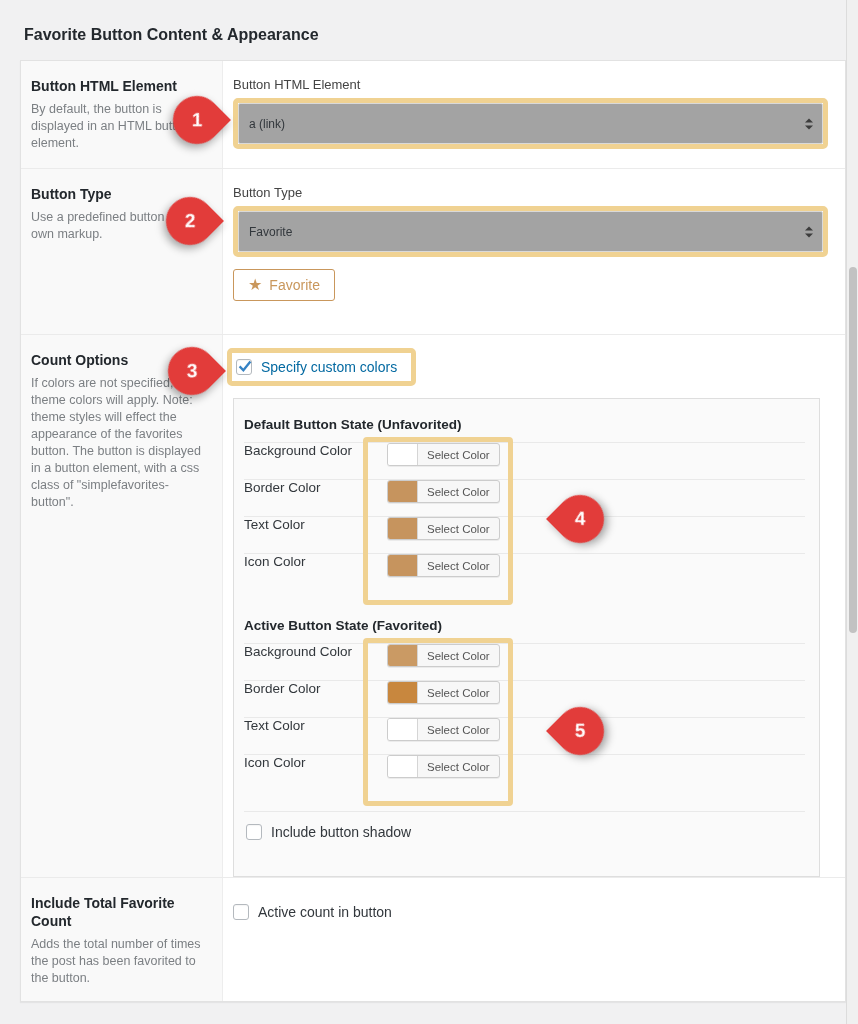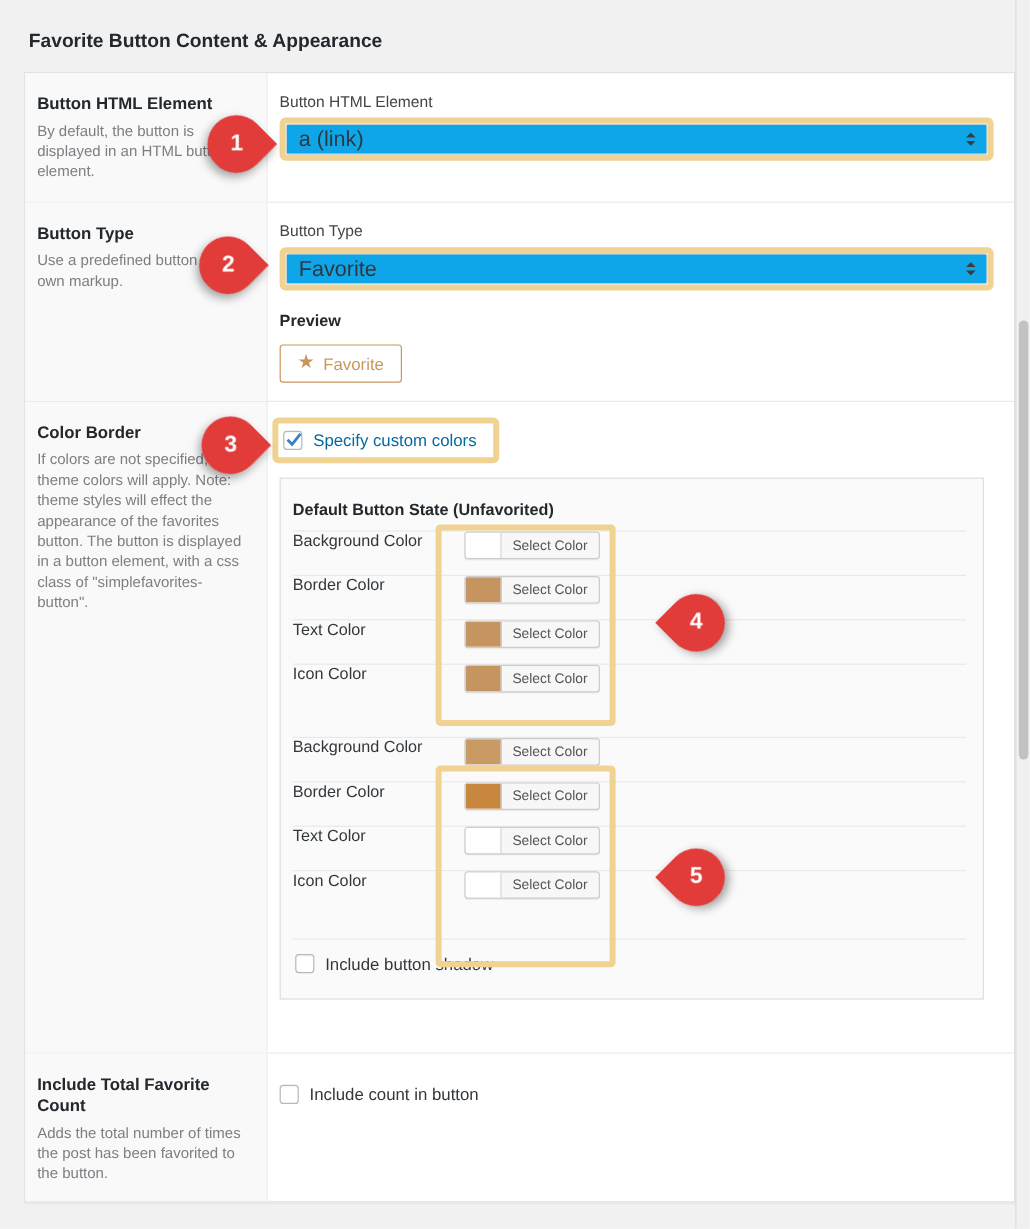--- a/index.html
+++ b/index.html
@@ -28,23 +28,23 @@
   }
   .th h3 { font-size:14px; color:#23282d; line-height:18px; }
   .th p { margin-top:6px; font-size:12.5px; line-height:17px; color:#7b7f83; }
   .td { flex:1; padding:0 10px 0 10px; }
   .field-label { font-size:13px; color:#444; margin-top:16px; }
   .hl-frame {
     border:5px solid #f0d292; border-radius:5px;
     margin-top:6px; margin-right:7px;
   }
   .select-box {
-    height:26px; background:#0ea5e9; border:1px solid #d9d9d9; border-radius:2px;
+    height:41px; background:#a3a3a3; border:1px solid #d9d9d9; border-radius:2px;
     display:flex; align-items:center; padding:0 26px 0 10px;
-    font-size:18px; color:#32373c; position:relative; cursor:pointer;
+    font-size:12px; color:#32373c; position:relative; cursor:pointer;
   }
   .spin { position:absolute; right:9px; top:50%; transform:translateY(-50%); width:8px; }
   .spin i { display:block; width:0; height:0; border-left:4px solid transparent; border-right:4px solid transparent; }
   .spin i.up { border-bottom:4px solid #3c3c3c; margin-bottom:3px; }
   .spin i.dn { border-top:4px solid #3c3c3c; }
   .preview-label { font-size:13.5px; font-weight:bold; color:#23282d; margin-top:18px; }
   .preview-btn {
     display:inline-flex; align-items:center; gap:7px; margin-top:12px;
     padding:7px 14px; background:#fff; border:1px solid #c9975c; border-radius:3px;
     color:#c9975c; font-size:14px; cursor:pointer;
@@ -60,21 +60,21 @@
   .cb.checked svg { display:block; }
   .cb-frame {
     display:inline-flex; align-items:center; gap:9px;
     border:5px solid #f0d292; border-radius:5px;
     padding:6px 14px 6px 4px; margin-top:13px; margin-left:-6px;
     font-size:14px; color:#0369a1; cursor:pointer;
   }
   .panel {
     margin-top:12px; margin-bottom:12px; width:587px;
     background:#fafafa; border:1px solid #dedede;
-    padding:14px 14px 0 10px;
+    padding:14px 14px 16px 10px;
   }
   .state-block { position:relative; }
   .state-block h4 { font-size:13.5px; color:#23282d; padding:4px 0 10px; }
   .color-row { display:flex; align-items:flex-start; height:37px; border-top:1px solid #e9e9e9; }
   .color-row .clabel { width:143px; min-width:143px; font-size:13.5px; color:#32373c; }
   .sc-btn {
     display:inline-flex; align-items:stretch; height:23px; background:#f7f7f7;
     border:1px solid #ccc; border-radius:3px; overflow:hidden; cursor:pointer;
     box-shadow:0 1px 0 rgba(0,0,0,.06);
   }
@@ -140,31 +140,30 @@
       <div class="field-label">Button Type</div>
       <div class="hl-frame">
         <div class="select-box">
           <span>Favorite</span>
           <span class="spin">
               <i class="up"></i>
               <i class="dn"></i>
             </span>
         </div>
       </div>
-      <div class="preview-label">Preview</div>
       <button class="preview-btn">
         <span class="star">★</span>
         <span>Favorite</span>
       </button>
     </div>
   </section>
 
   <section class="srow" style="height:543px">
     <div class="th">
-      <h3>Color Border</h3>
+      <h3>Count Options</h3>
       <p>If colors are not specified, theme colors will apply. Note: theme styles will effect the appearance of the favorites button. The button is displayed in a button element, with a css class of "simplefavorites-button".</p>
     </div>
     <div class="td">
       <label class="cb-frame">
         <span class="cb checked">
           <svg viewBox="0 0 20 20">
               <path d="M4 10.5l4.2 4.2L16 5" stroke="#3582c4" stroke-width="2.6" fill="none"></path>
             </svg>
         </span>
         <span>Specify custom colors</span>
@@ -199,20 +198,21 @@
             <span class="clabel">Icon Color</span>
             <button class="sc-btn">
               <span class="swatch" style="background-color: rgb(198, 148, 94);"></span>
               <span class="sc-label">Select Color</span>
             </button>
           </div>
           <div class="col-highlight"></div>
         </div>
 
         <div class="state-block active-block">
+          <h4>Active Button State (Favorited)</h4>
           <div class="color-row">
             <span class="clabel">Background Color</span>
             <button class="sc-btn">
               <span class="swatch" style="background-color: rgb(202, 154, 100);"></span>
               <span class="sc-label">Select Color</span>
             </button>
           </div>
           <div class="color-row">
             <span class="clabel">Border Color</span>
             <button class="sc-btn">
@@ -253,21 +253,21 @@
   <section class="srow" style="height:123px">
     <div class="th">
       <h3 style="max-width:172px;">Include Total Favorite Count</h3>
       <p>Adds the total number of times the post has been favorited to the button.</p>
     </div>
     <div class="td">
       <label class="check-row" style="margin-top:26px;">
         <span class="cb">
           
         </span>
-        <span>Include count in button</span>
+        <span>Active count in button</span>
       </label>
     </div>
   </section>
 
 </div>
 
 <div class="marker tip-right" style="left:173px; top:96px;">
     <span>1</span>
   </div>
 <div class="marker tip-right" style="left:166px; top:197px;">

